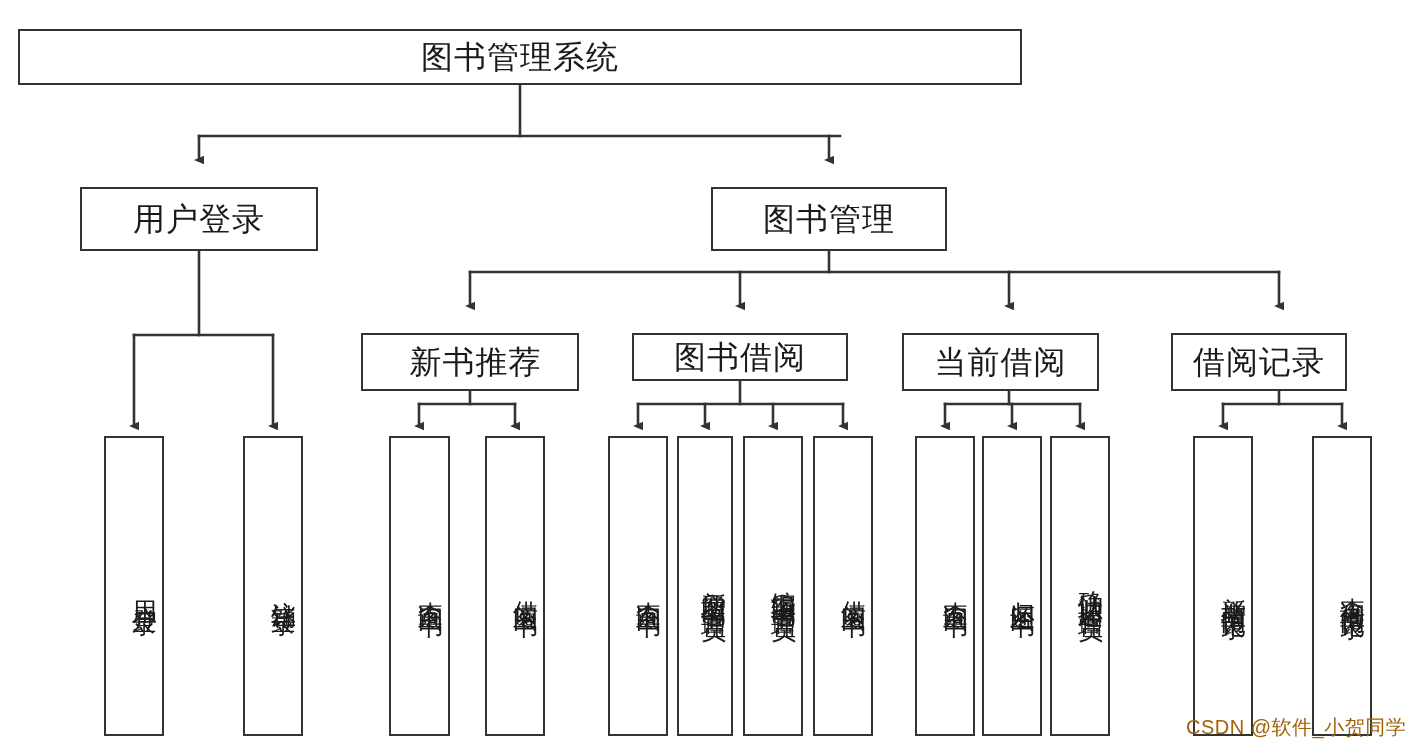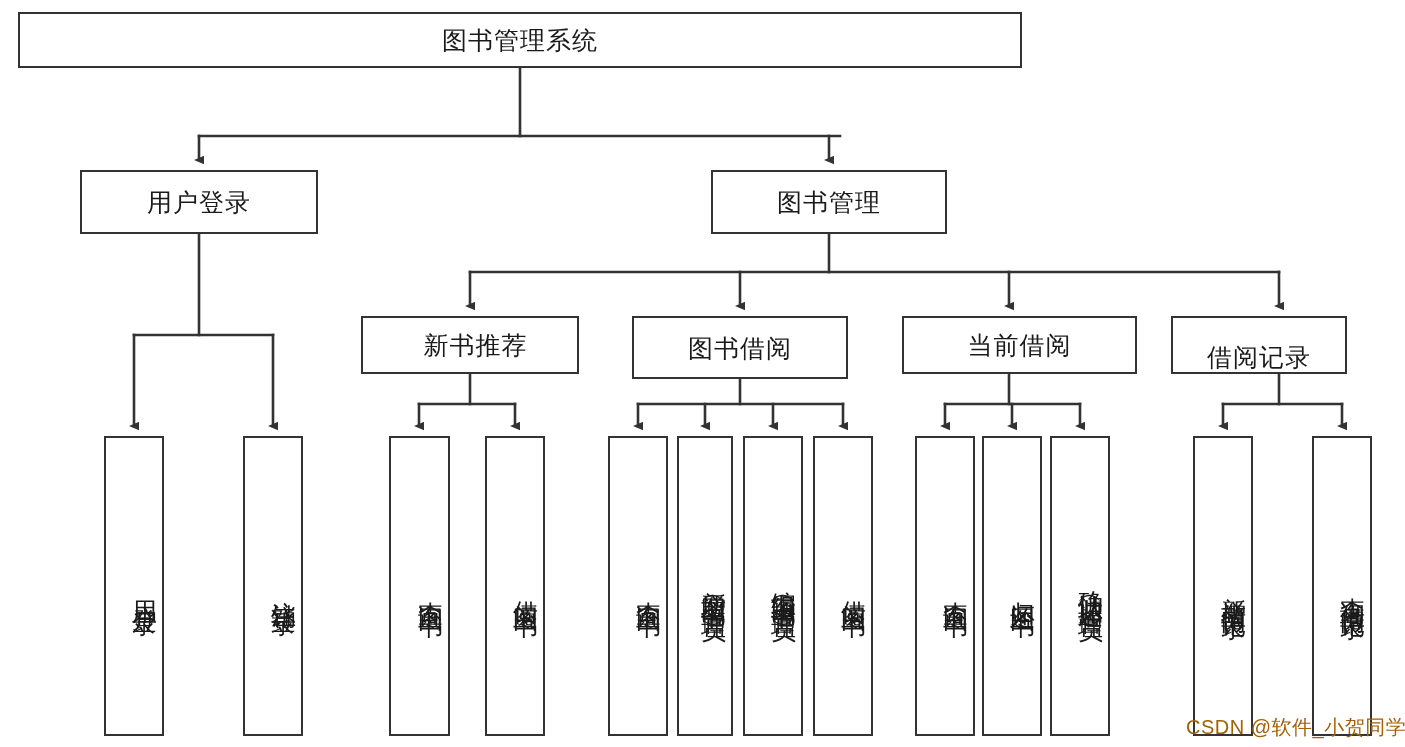--- a/index.html
+++ b/index.html
@@ -21,23 +21,24 @@
     position: absolute;
     box-sizing: border-box;
     border: 2.5px solid #333333;
     background: #ffffff;
     display: flex;
     align-items: center;
     justify-content: center;
     color: #1a1a1a;
   }
   .node.horiz {
-    font-size: 25px;
+    font-size: 32px;
     letter-spacing: 1px;
     line-height: 1.2;
+    margin-top: 17px;
   }
   .node.vert {
     writing-mode: vertical-rl;
     text-orientation: upright;
     font-size: 25px;
     letter-spacing: 4px;
     padding-top: 6px;
     align-items: flex-start;
     justify-content: center;
   }
@@ -126,27 +127,27 @@
   <div class="node horiz" style="left: 80px; top: 170px; width: 238px; height: 64px;">
     <span>用户登录</span>
   </div>
   <div class="node horiz" style="left: 711px; top: 170px; width: 236px; height: 64px; text-align: center;">
     <span>图书管理</span>
   </div>
 
   <div class="node horiz" style="left: 361px; top: 316px; width: 218px; height: 58px; padding-left: 11px;">
     <span>新书推荐</span>
   </div>
-  <div class="node horiz" style="left: 632px; top: 316px; width: 216px; height: 63px;">
+  <div class="node horiz" style="left: 632px; top: 316px; width: 216px; height: 48px;">
     <span>图书借阅</span>
   </div>
-  <div class="node horiz" style="left: 902px; top: 316px; width: 235px; height: 58px;">
+  <div class="node horiz" style="left: 902px; top: 316px; width: 197px; height: 58px;">
     <span>当前借阅</span>
   </div>
-  <div class="node horiz" style="left: 1171px; top: 316px; width: 176px; height: 58px; align-items: flex-end;">
+  <div class="node horiz" style="left: 1171px; top: 316px; width: 176px; height: 58px;">
     <span>借阅记录</span>
   </div>
 
   <div class="node vert" style="left: 104px; top: 436px; width: 60px; height: 300px;">
     <span class="vlabel">用户登录</span>
   </div>
   <div class="node vert" style="left: 243px; top: 436px; width: 60px; height: 300px;">
     <span class="vlabel">注销登录</span>
   </div>
   <div class="node vert" style="left: 389px; top: 436px; width: 61px; height: 300px;">

